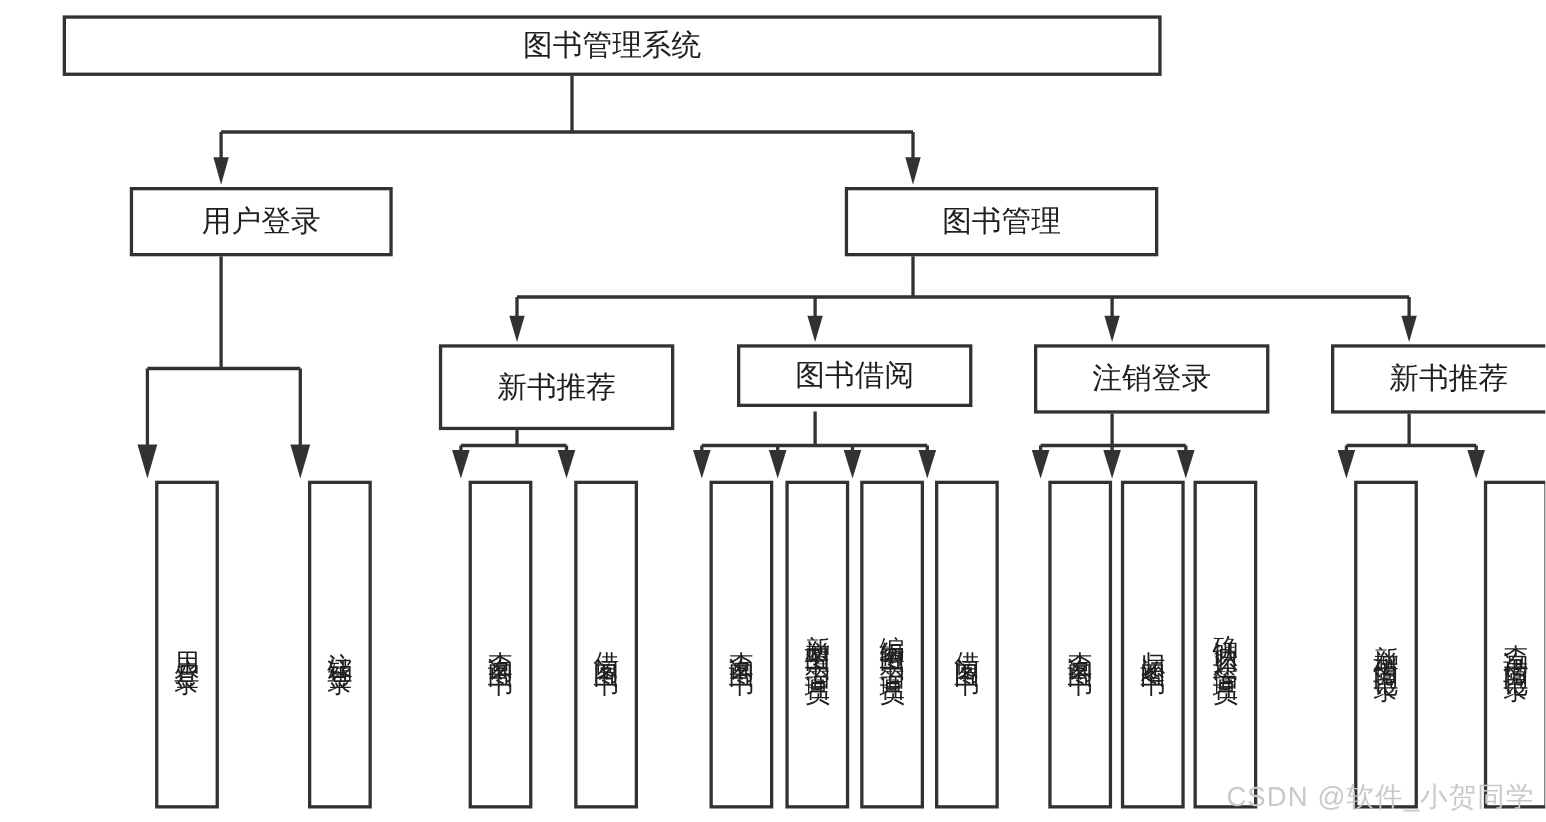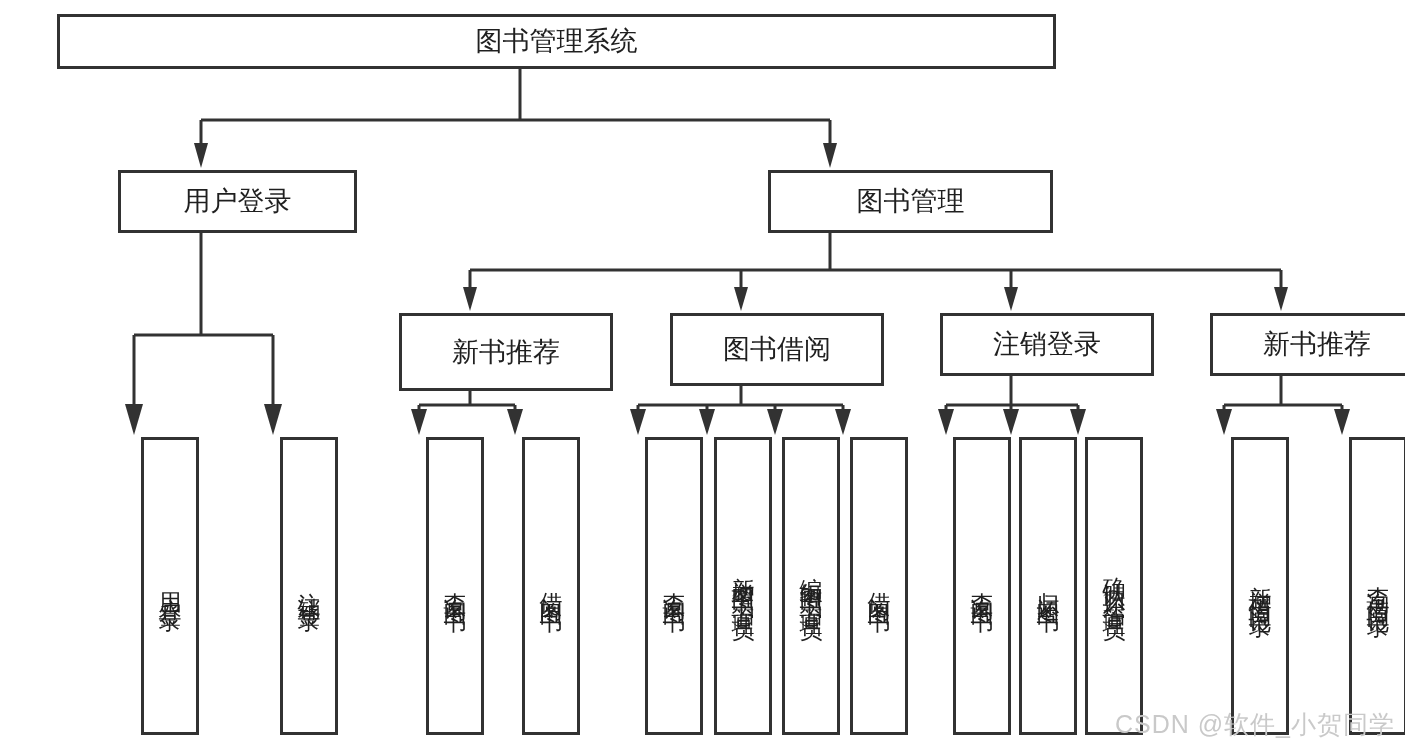--- a/index.html
+++ b/index.html
@@ -112,21 +112,21 @@
   <div class="box" style="left:82px;top:170px;width:239px;height:63px">
     <span>用户登录</span>
   </div>
   <div class="box" style="left:732px;top:170px;width:285px;height:63px">
     <span>图书管理</span>
   </div>
 
   <div class="box" style="left:363px;top:313px;width:214px;height:78px">
     <span>新书推荐</span>
   </div>
-  <div class="box" style="left:634px;top:313px;width:214px;height:73px">
+  <div class="box" style="left:634px;top:313px;width:214px;height:57px">
     <span>图书借阅</span>
   </div>
   <div class="box" style="left:904px;top:313px;width:214px;height:63px">
     <span>注销登录</span>
   </div>
   <div class="box" style="left:1174px;top:313px;width:214px;height:63px">
     <span>新书推荐</span>
   </div>
 
   <div class="box tall" style="left:105px">

